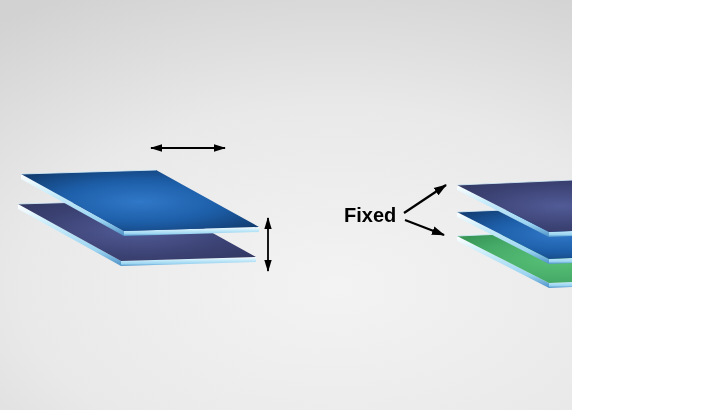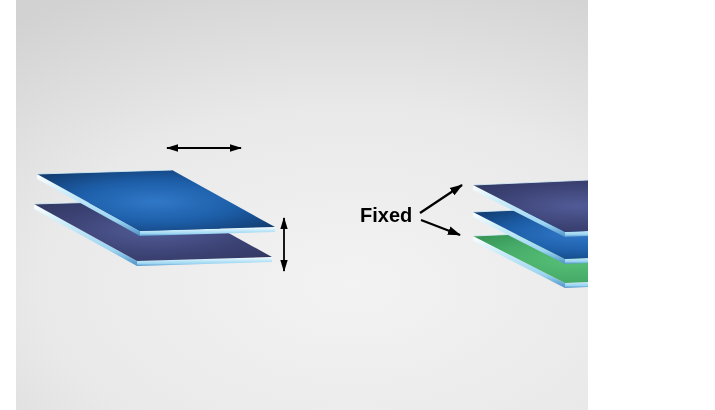--- a/index.html
+++ b/index.html
@@ -1,17 +1,17 @@
 <!DOCTYPE html>
 <html><head>
 <meta charset="utf-8">
 <style>
   html, body { margin: 0; padding: 0; }
   body { font-family: "Liberation Sans", "DejaVu Sans", sans-serif; }
-  .stage { position: relative; width: 572px; height: 410px; overflow: hidden; padding-left: 16px; }
+  .stage { position: relative; width: 572px; height: 410px; overflow: hidden; }
   .stage svg { display: block; }
   .fixed-label-text {
     font-family: "Liberation Sans", "DejaVu Sans", sans-serif;
     font-weight: bold;
     font-size: 20px;
   }
 </style>
 </head>
 <body>
 

